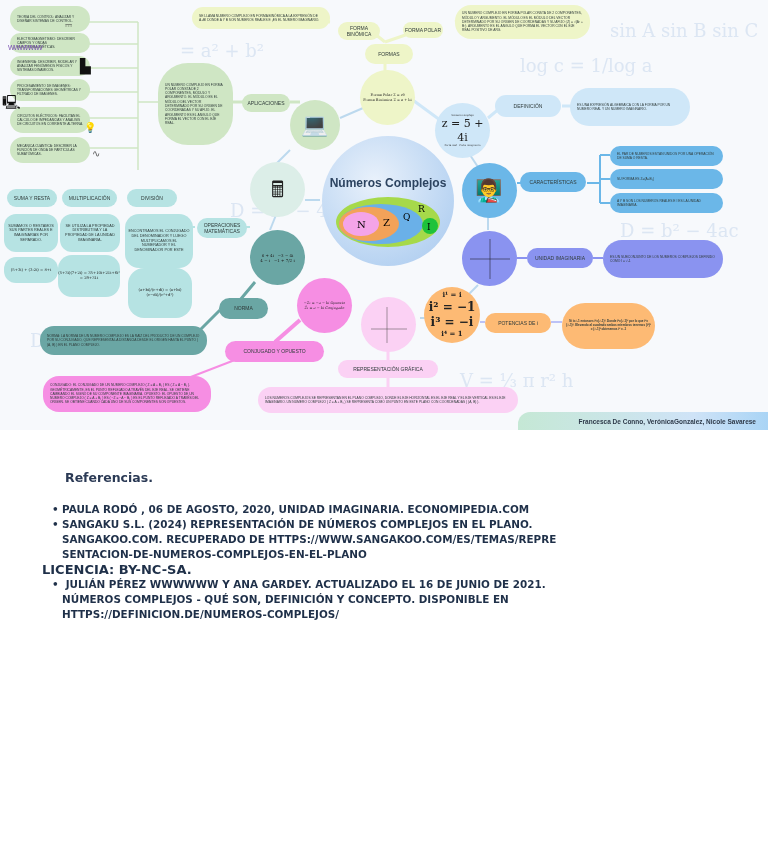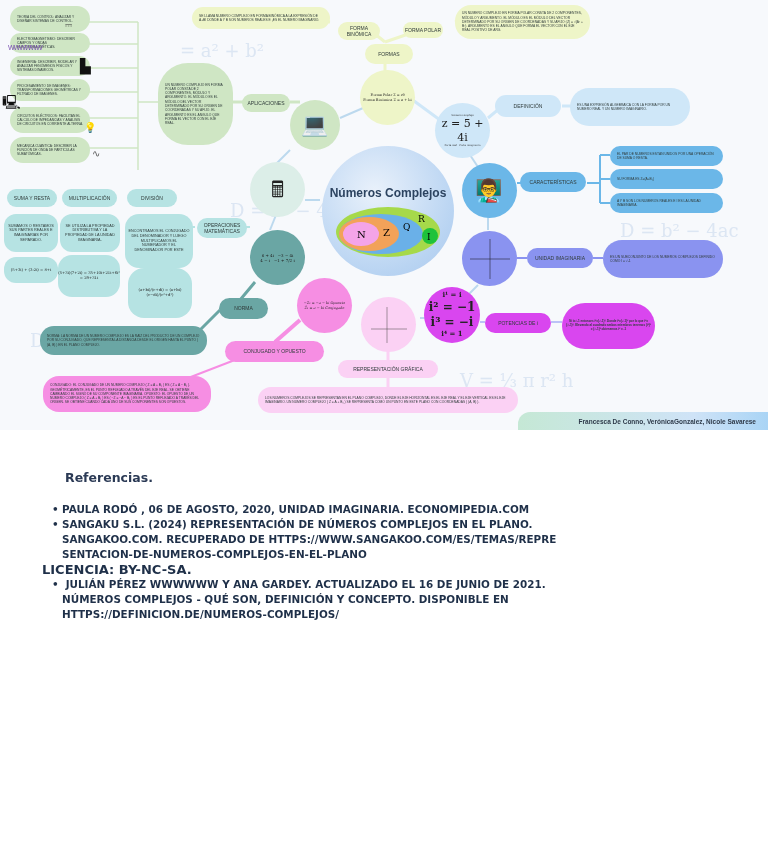--- a/index.html
+++ b/index.html
@@ -9,43 +9,45 @@
   .bgm { position: absolute; color: #dce6f3; font-family: "DejaVu Serif", serif; font-size: 18px; white-space: nowrap; }
   .node { position: absolute; display: flex; align-items: center; justify-content: center; text-align: center; font-size: 5px; line-height: 1.25; color: #2f3b3a; text-transform: uppercase; }
   .small { font-size: 3.3px; line-height: 1.3; text-align: left; justify-content: flex-start; padding: 4px 7px; }
   .pill { border-radius: 14px; }
   .circle { border-radius: 50%; }
   .g { background: #cfe6c4; }
   .y { background: #eef5c8; }
   .lb { background: #cfe7f8; }
   .mb { background: #6bb7e8; }
   .pu { background: #8a93f0; }
-  .lpu { background: #d946ef; }
+  .lpu { background: #fdba74; }
   .tl { background: #b6e3e3; }
   .dt { background: #6aa6a4; }
   .pk { background: #f68ee3; }
   .lpk { background: #fbd1f4; }
   .math { font-family: "DejaVu Serif", serif; text-transform: none; color: #222; }
-  #center { position: absolute; left: 322px; top: 146px; width: 132px; height: 130px; border-radius: 50%; background: radial-gradient(circle at 40% 35%, #e9f1fb, #b9d4f2 70%, #a9c8ee); }
+  #center { position: absolute; left: 322px; top: 136px; width: 132px; height: 130px; border-radius: 50%; background: radial-gradient(circle at 40% 35%, #e9f1fb, #b9d4f2 70%, #a9c8ee); }
   #center-title { position: absolute; top: 40px; width: 100%; text-align: center; font-size: 12px; font-weight: bold; color: #2c4360; text-transform: none; }
   #authors { position: absolute; left: 518px; top: 412px; width: 250px; height: 18px; border-radius: 12px 0 0 0; background: linear-gradient(90deg, #c5e8d5, #cfe3f7 70%, #a9d4f5); font-size: 6.5px; font-weight: bold; color: #2e3a4a; display: flex; align-items: center; justify-content: flex-end; padding-right: 12px; }
   #refs { position: absolute; left: 0; top: 470px; width: 768px; font-family: "DejaVu Sans", sans-serif; color: #1f3049; }
   #refs h2 { font-size: 12.5px; font-weight: bold; margin-left: 65px; color: #2b3a55; }
   #refs ul { margin-top: 17px; margin-left: 62px; list-style: none; width: 500px; }
   #refs li { font-size: 10.4px; font-weight: bold; line-height: 15px; position: relative; padding-left: 0; }
   #refs li::before { content: "•"; position: absolute; left: -10px; }
   #refs a { color: #1f3049; }
   #refs .lic { font-size: 13px; font-weight: bold; line-height: 15px; margin-left: -20px; }
 </style>
 </head>
 <body>
 
 <div id="map">
 
   <div class="bgm" style="left:180px;top:40px;">= a² + b²</div>
+  <div class="bgm" style="left:520px;top:55px;">log c = 1/log a</div>
+  <div class="bgm" style="left:610px;top:20px;">sin A  sin B  sin C</div>
   <div class="bgm" style="left:230px;top:200px;">D = b² − 4ac</div>
   <div class="bgm" style="left:620px;top:220px;">D = b² − 4ac</div>
   <div class="bgm" style="left:460px;top:370px;">V = ⅓ π r² h</div>
   <div class="bgm" style="left:30px;top:330px;">D = b² − 4ac</div>
 
   <svg class="lines">
     <g stroke-width="3" fill="none">
 
       <path d="M138 22 V170 M88 22 H138 M88 44 H138 M88 68 H138 M88 92 H138 M88 118 H138 M88 148 H138 M138 102 H158" stroke="#cfe6c4" stroke-width="1.5"></path>
       <path d="M233 102 H245" stroke="#cfe6c4"></path>

